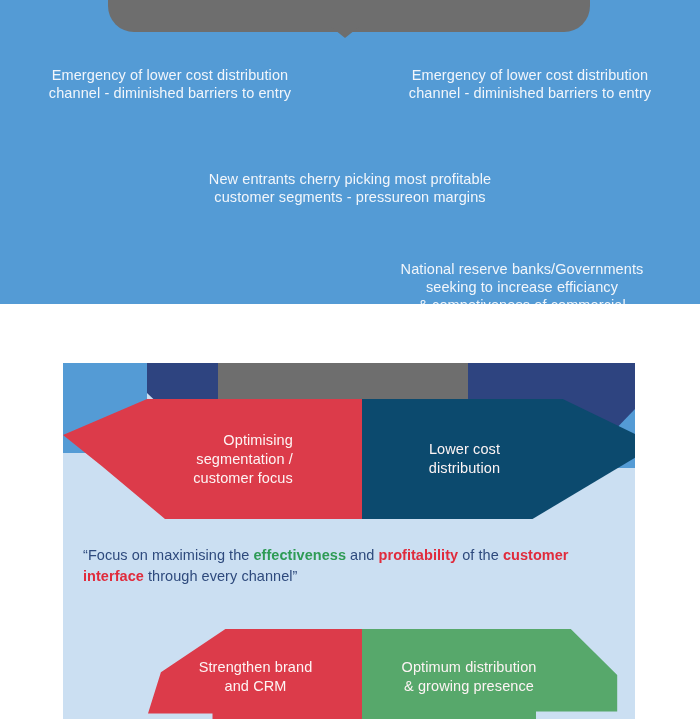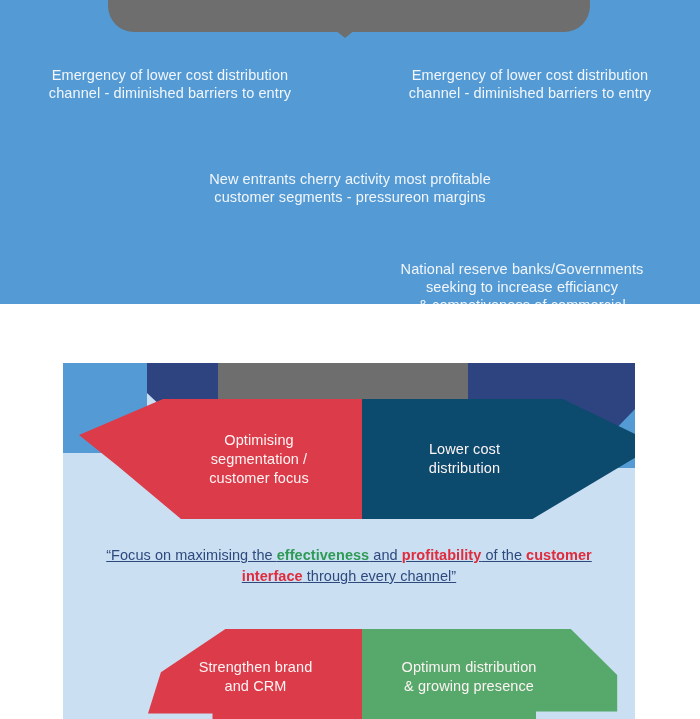--- a/index.html
+++ b/index.html
@@ -107,25 +107,26 @@
     justify-content: center;
     color: #FDF4F4;
     font-size: 14.5px;
     line-height: 19px;
     text-align: center;
     white-space: pre-line;
     letter-spacing: .1px;
   }
 
   #shape-red-top {
-    left: 16px; top: 36px; width: 300px; height: 120px;
+    left: 0px; top: 36px; width: 300px; height: 120px;
     background: #DC3B4A;
     clip-path: polygon(28% 0, 100% 0, 100% 100%, 34% 100%, 13% 56%, 0 30%);
     padding-left: 60px;
     box-sizing: border-box;
+    text-align: right;
   }
   #shape-green-top {
     left: 299px; top: 36px; width: 275px; height: 120px;
     background: #0c4a6e;
     clip-path: polygon(0 0, 73% 0, 100% 30%, 100% 48%, 62% 100%, 0 100%);
     padding-right: 70px;
     box-sizing: border-box;
   }
   #shape-red-bottom {
     left: 85px; top: 266px; width: 215px; height: 96px;
@@ -139,45 +140,44 @@
     padding-right: 76px;
     box-sizing: border-box;
   }
 
   
   #quote {
     position: absolute;
     left: 20px;
     top: 182px;
     width: 532px;
-    text-align: center;
+    text-align: left;
     font-size: 14.5px;
     line-height: 21px;
     color: #2E4A7D;
     letter-spacing: .05px;
-    text-decoration: underline;
   }
   .q-green { color: #2E9B55; font-weight: bold; }
   .q-red   { color: #E02B3C; font-weight: bold; }
 </style>
 </head>
 <body>
 
 <div id="top-panel">
 
   <div id="redacted-title"></div>
   <div id="redacted-title-tail"></div>
 
   <div class="top-text" id="top-text-left-1">Emergency of lower cost distribution
 channel - diminished barriers to entry</div>
 
   <div class="top-text" id="top-text-right-1">Emergency of lower cost distribution
 channel - diminished barriers to entry</div>
 
-  <div class="top-text" id="top-text-center">New entrants cherry activity most profitable
+  <div class="top-text" id="top-text-center">New entrants cherry picking most profitable
 customer segments - pressureon margins</div>
 
 
   <div class="top-text" id="top-text-right-2">National reserve banks/Governments
 seeking to increase efficiancy
 &amp; competiveness of commercial
 banking sectors</div>
 </div>
 
 <div id="bottom-panel">

